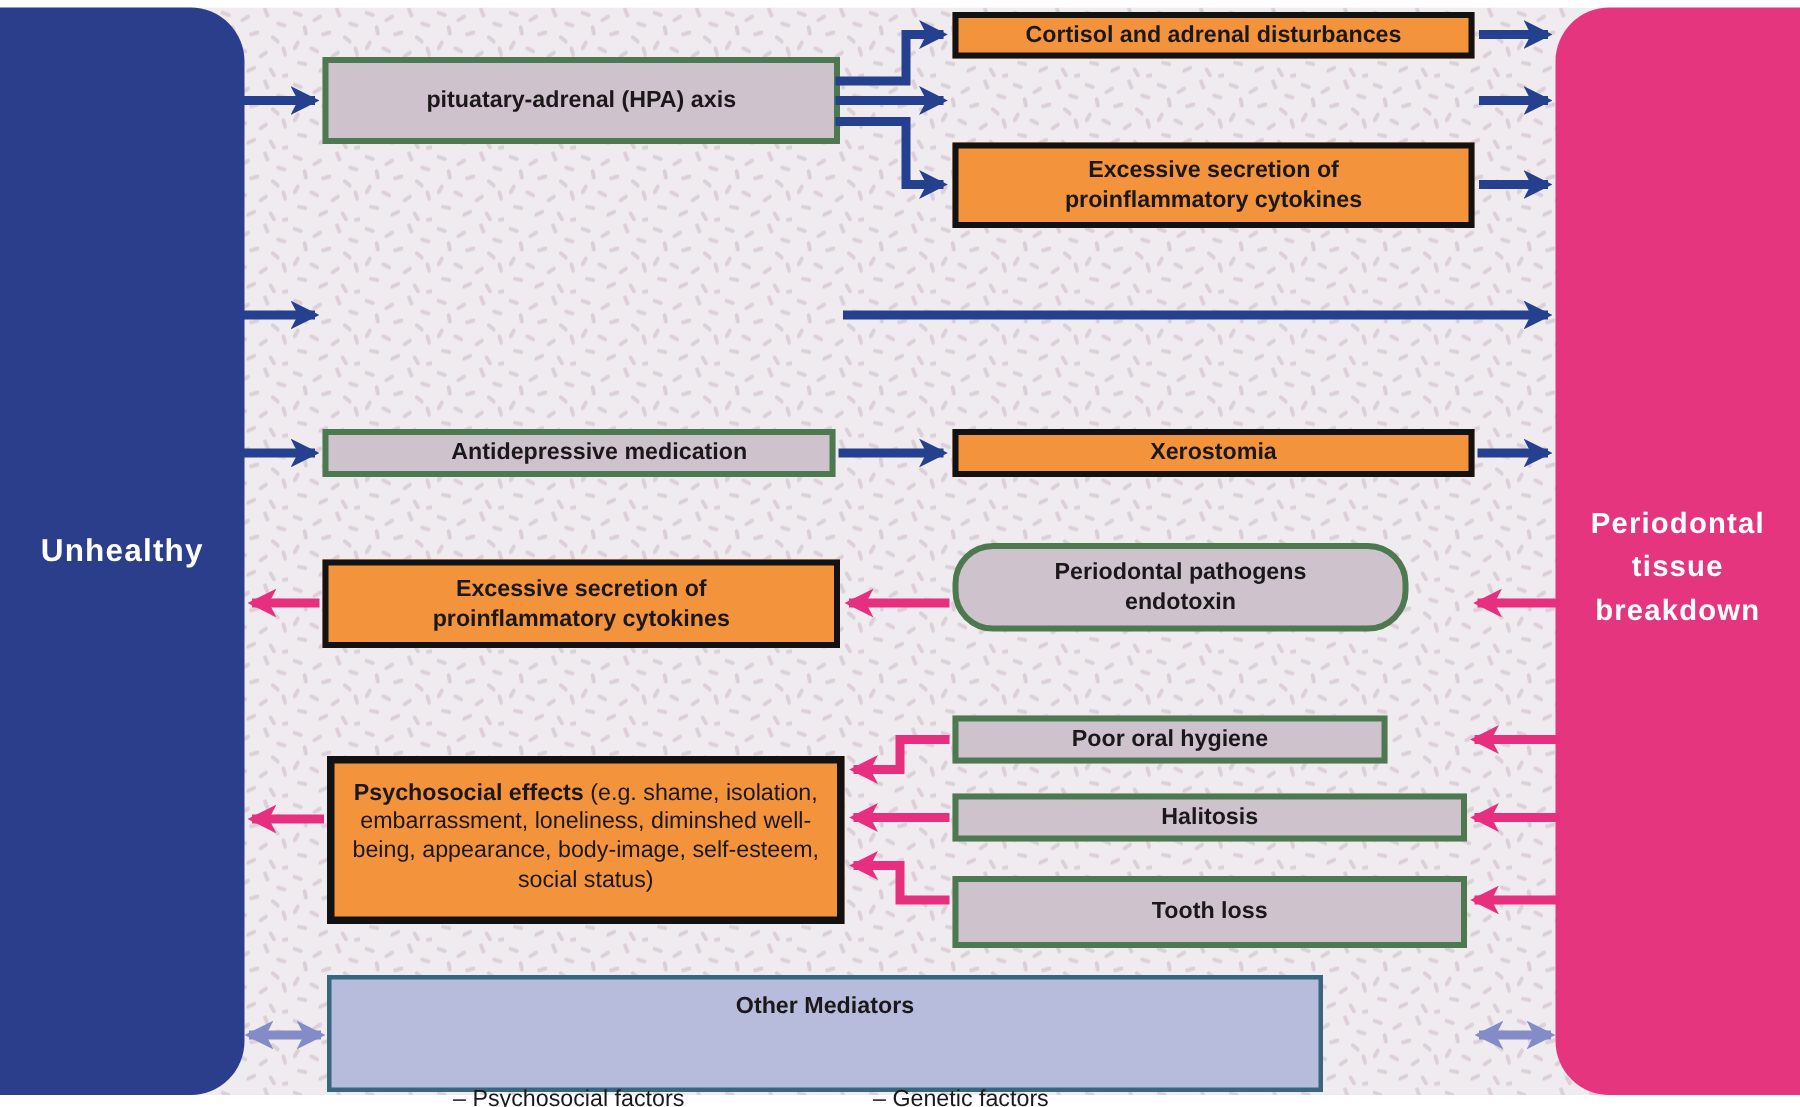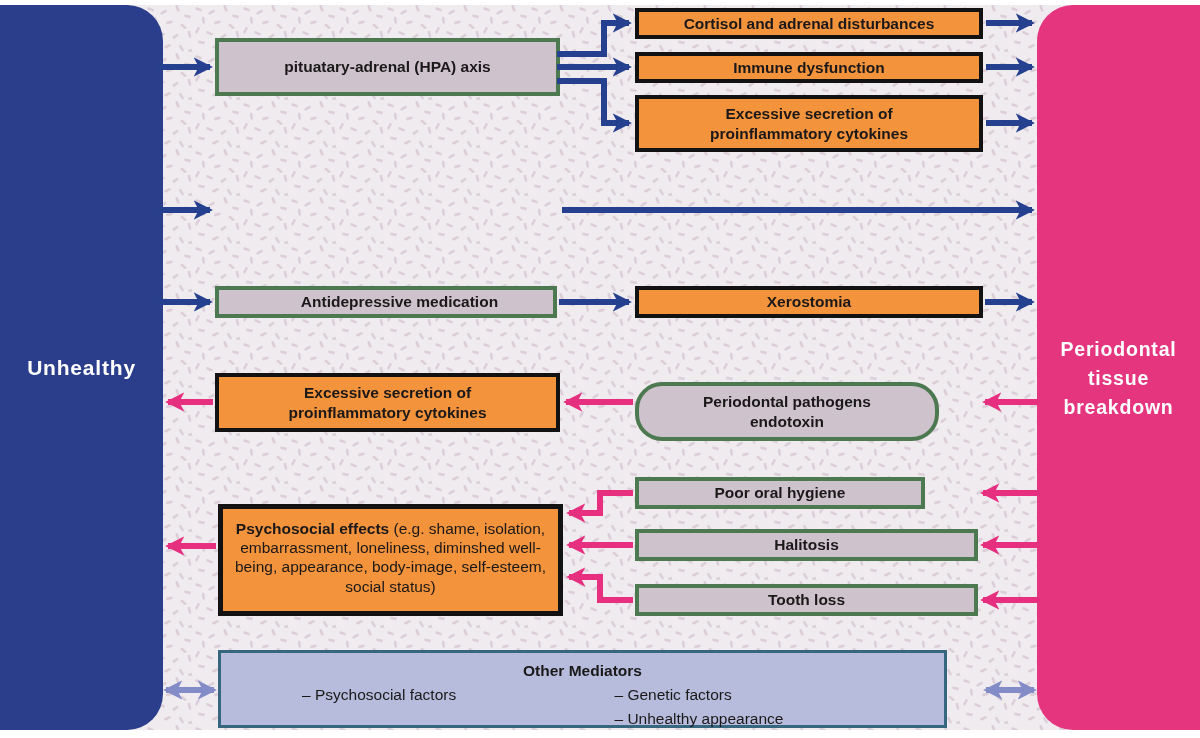--- a/index.html
+++ b/index.html
@@ -78,60 +78,57 @@
     <span class="col-label">Periodontal tissue breakdown</span>
   </div>
 
   <div class="box gray" style="left:215px;top:38px;width:345px;height:58px;">
     <div>pituatary-adrenal (HPA) axis</div>
   </div>
 
   <div class="box orange" style="left:635px;top:8px;width:348px;height:31px;">
     <div>Cortisol and adrenal disturbances</div>
   </div>
-  <div class="box orange" style="left:635px;top:52px;width:348px;height:31px;">
-    <div>Immune dysfunction</div>
-  </div>
   <div class="box orange" style="left:635px;top:95px;width:348px;height:57px;">
     <div>Excessive secretion of</div>
     <div>proinflammatory cytokines</div>
   </div>
 
 
   <div class="box gray" style="left:215px;top:286px;width:342px;height:32px;padding-left:27px;">
     <div>Antidepressive medication</div>
   </div>
   <div class="box orange" style="left:635px;top:286px;width:348px;height:32px;">
     <div>Xerostomia</div>
   </div>
 
   <div class="box orange" style="left:215px;top:373px;width:345px;height:59px;">
     <div>Excessive secretion of</div>
     <div>proinflammatory cytokines</div>
   </div>
-  <div class="box gray" style="left:635px;top:382px;width:304px;height:59px;border-radius:27px;">
+  <div class="box gray" style="left:635px;top:362px;width:304px;height:59px;border-radius:27px;">
     <div>Periodontal pathogens</div>
     <div>endotoxin</div>
   </div>
 
   <div class="box gray" style="left:635px;top:477px;width:290px;height:32px;">
     <div>Poor oral hygiene</div>
   </div>
   <div class="box gray" style="left:635px;top:529px;width:343px;height:32px;">
     <div>Halitosis</div>
   </div>
-  <div class="box gray" style="left:635px;top:584px;width:343px;height:32px;">
+  <div class="box gray" style="left:635px;top:584px;width:343px;height:48px;">
     <div>Tooth loss</div>
   </div>
 
   <div class="box orange psycho" style="left:218px;top:490px;width:345px;height:112px;margin-top:14px;">
     <span class="psycho-text"><b>Psychosocial effects</b> <span>(e.g. shame, isolation, embarrassment, loneliness, diminshed well-being, appearance, body-image, self-esteem, social status)</span></span>
   </div>
 
-  <div class="box mediators" style="left:218px;top:650px;width:729px;height:78px;">
+  <div class="box mediators" style="left:218px;top:650px;width:664px;height:78px;gap:38px;">
     <div>Other Mediators</div>
     <div class="mediators-grid">
       <div class="mcol1">
         <div>– Psychosocial factors</div>
       </div>
       <div class="mcol2">
         <div>– Genetic factors</div>
         <div>– Unhealthy appearance</div>
       </div>
     </div>

